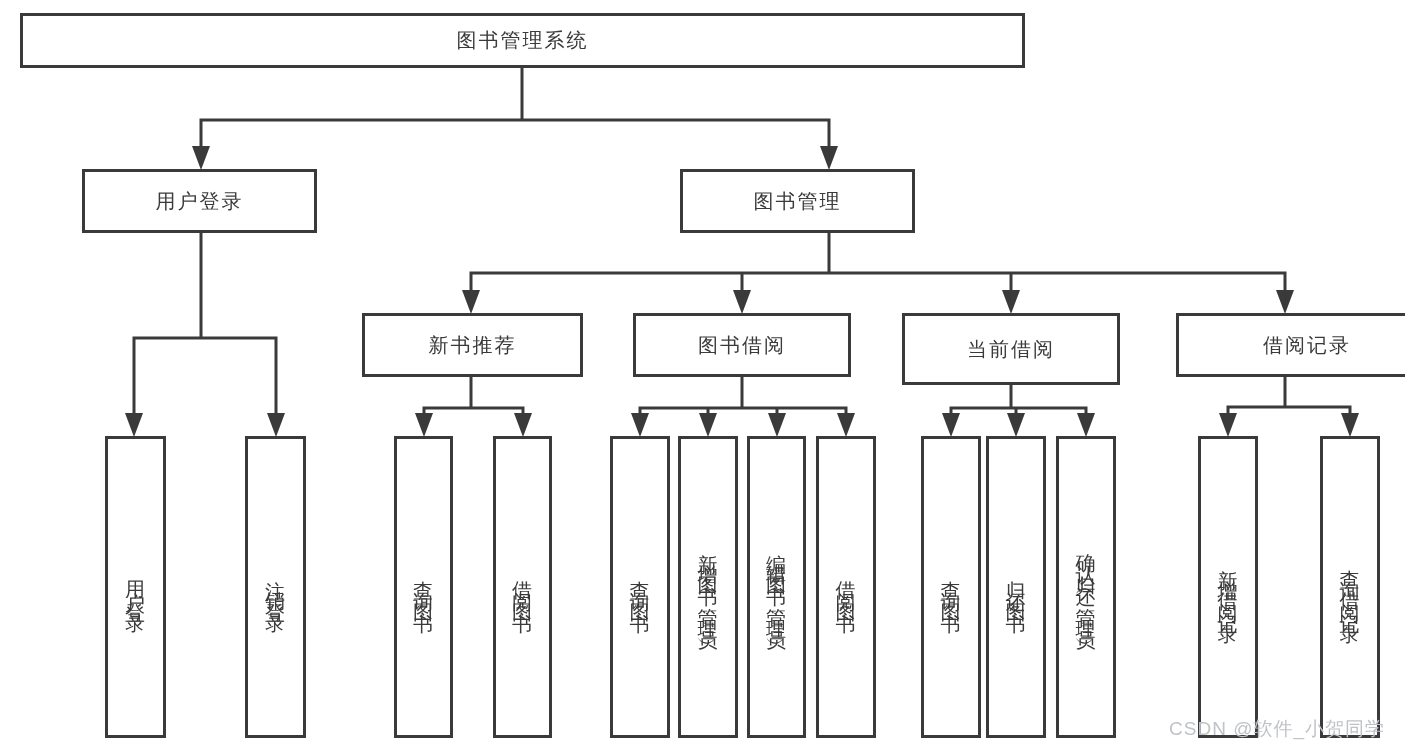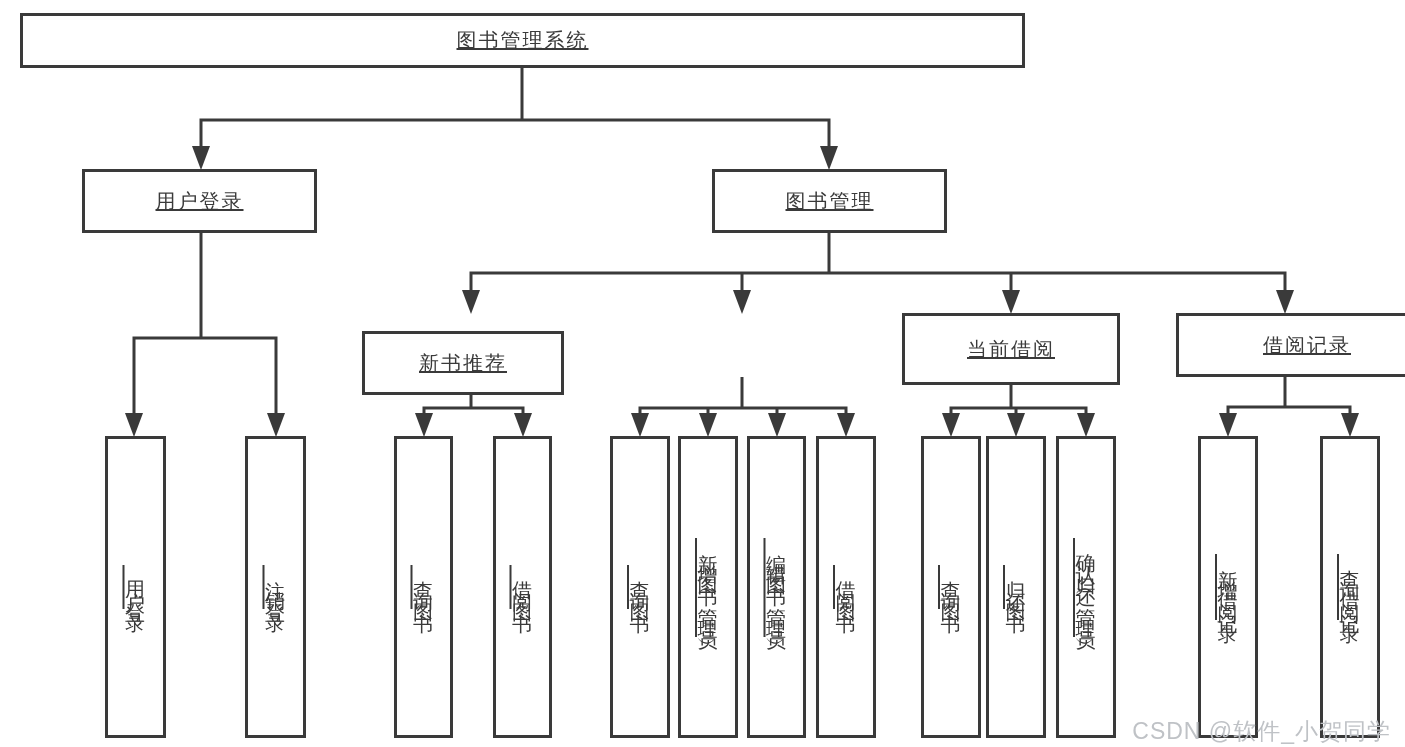--- a/index.html
+++ b/index.html
@@ -18,36 +18,35 @@
   .connectors{position:absolute;left:0;top:0;width:1405px;height:747px;}
   .connectors path{fill:none;stroke:var(--line);stroke-width:3;}
   .connectors polygon{fill:var(--line);stroke:none;}
   .node{
     position:absolute;
     box-sizing:border-box;
     border:3px solid var(--line);
     background:#ffffff;
     display:flex;align-items:center;justify-content:center;
     color:var(--text);
-    text-decoration:underline;
   }
   .node.h span{
     font-size:20px;letter-spacing:2px;white-space:nowrap;
     color:var(--text);
   }
   .node.leaf span{
     writing-mode:vertical-rl;
     font-size:20px;letter-spacing:11px;
     color:var(--text);
     line-height:1;
   }
   .watermark{
     position:absolute;
-    right:14px;top:716px;
-    font-size:23px;letter-spacing:1px;
+    right:20px;top:716px;
+    font-size:19px;letter-spacing:1px;
     color:var(--watermark);
     z-index:5;
     white-space:nowrap;
   }
 </style>
 </head>
 <body>
 
 <div class="canvas">
 
@@ -87,26 +86,29 @@
     <polygon points="1341,413 1359,413 1350,437"></polygon>
   </svg>
 
   <div class="node h" style="left:20px;top:13px;width:1005px;height:55px;">
     <span>图书管理系统</span>
   </div>
 
   <div class="node h" style="left:82px;top:169px;width:235px;height:64px;">
     <span>用户登录</span>
   </div>
-  <div class="node h" style="left:712px;top:169px;width:235px;height:64px;">
+  <div class="node h" style="left:680px;top:169px;width:235px;height:64px;">
     <span>图书管理</span>
   </div>
 
-  <div class="node h" style="left:362px;top:331px;width:202px;height:64px;">
+  <div class="node h" style="left:362px;top:313px;width:221px;height:64px;">
     <span>新书推荐</span>
+  </div>
+  <div class="node h" style="left:633px;top:313px;width:218px;height:64px;">
+    <span>图书借阅</span>
   </div>
   <div class="node h" style="left:902px;top:313px;width:218px;height:72px;">
     <span>当前借阅</span>
   </div>
   <div class="node h" style="left:1176px;top:313px;width:262px;height:64px;">
     <span>借阅记录</span>
   </div>
 
   <div class="node leaf" style="left:105px;top:436px;width:61px;height:302px;">
     <span>用户登录</span>

